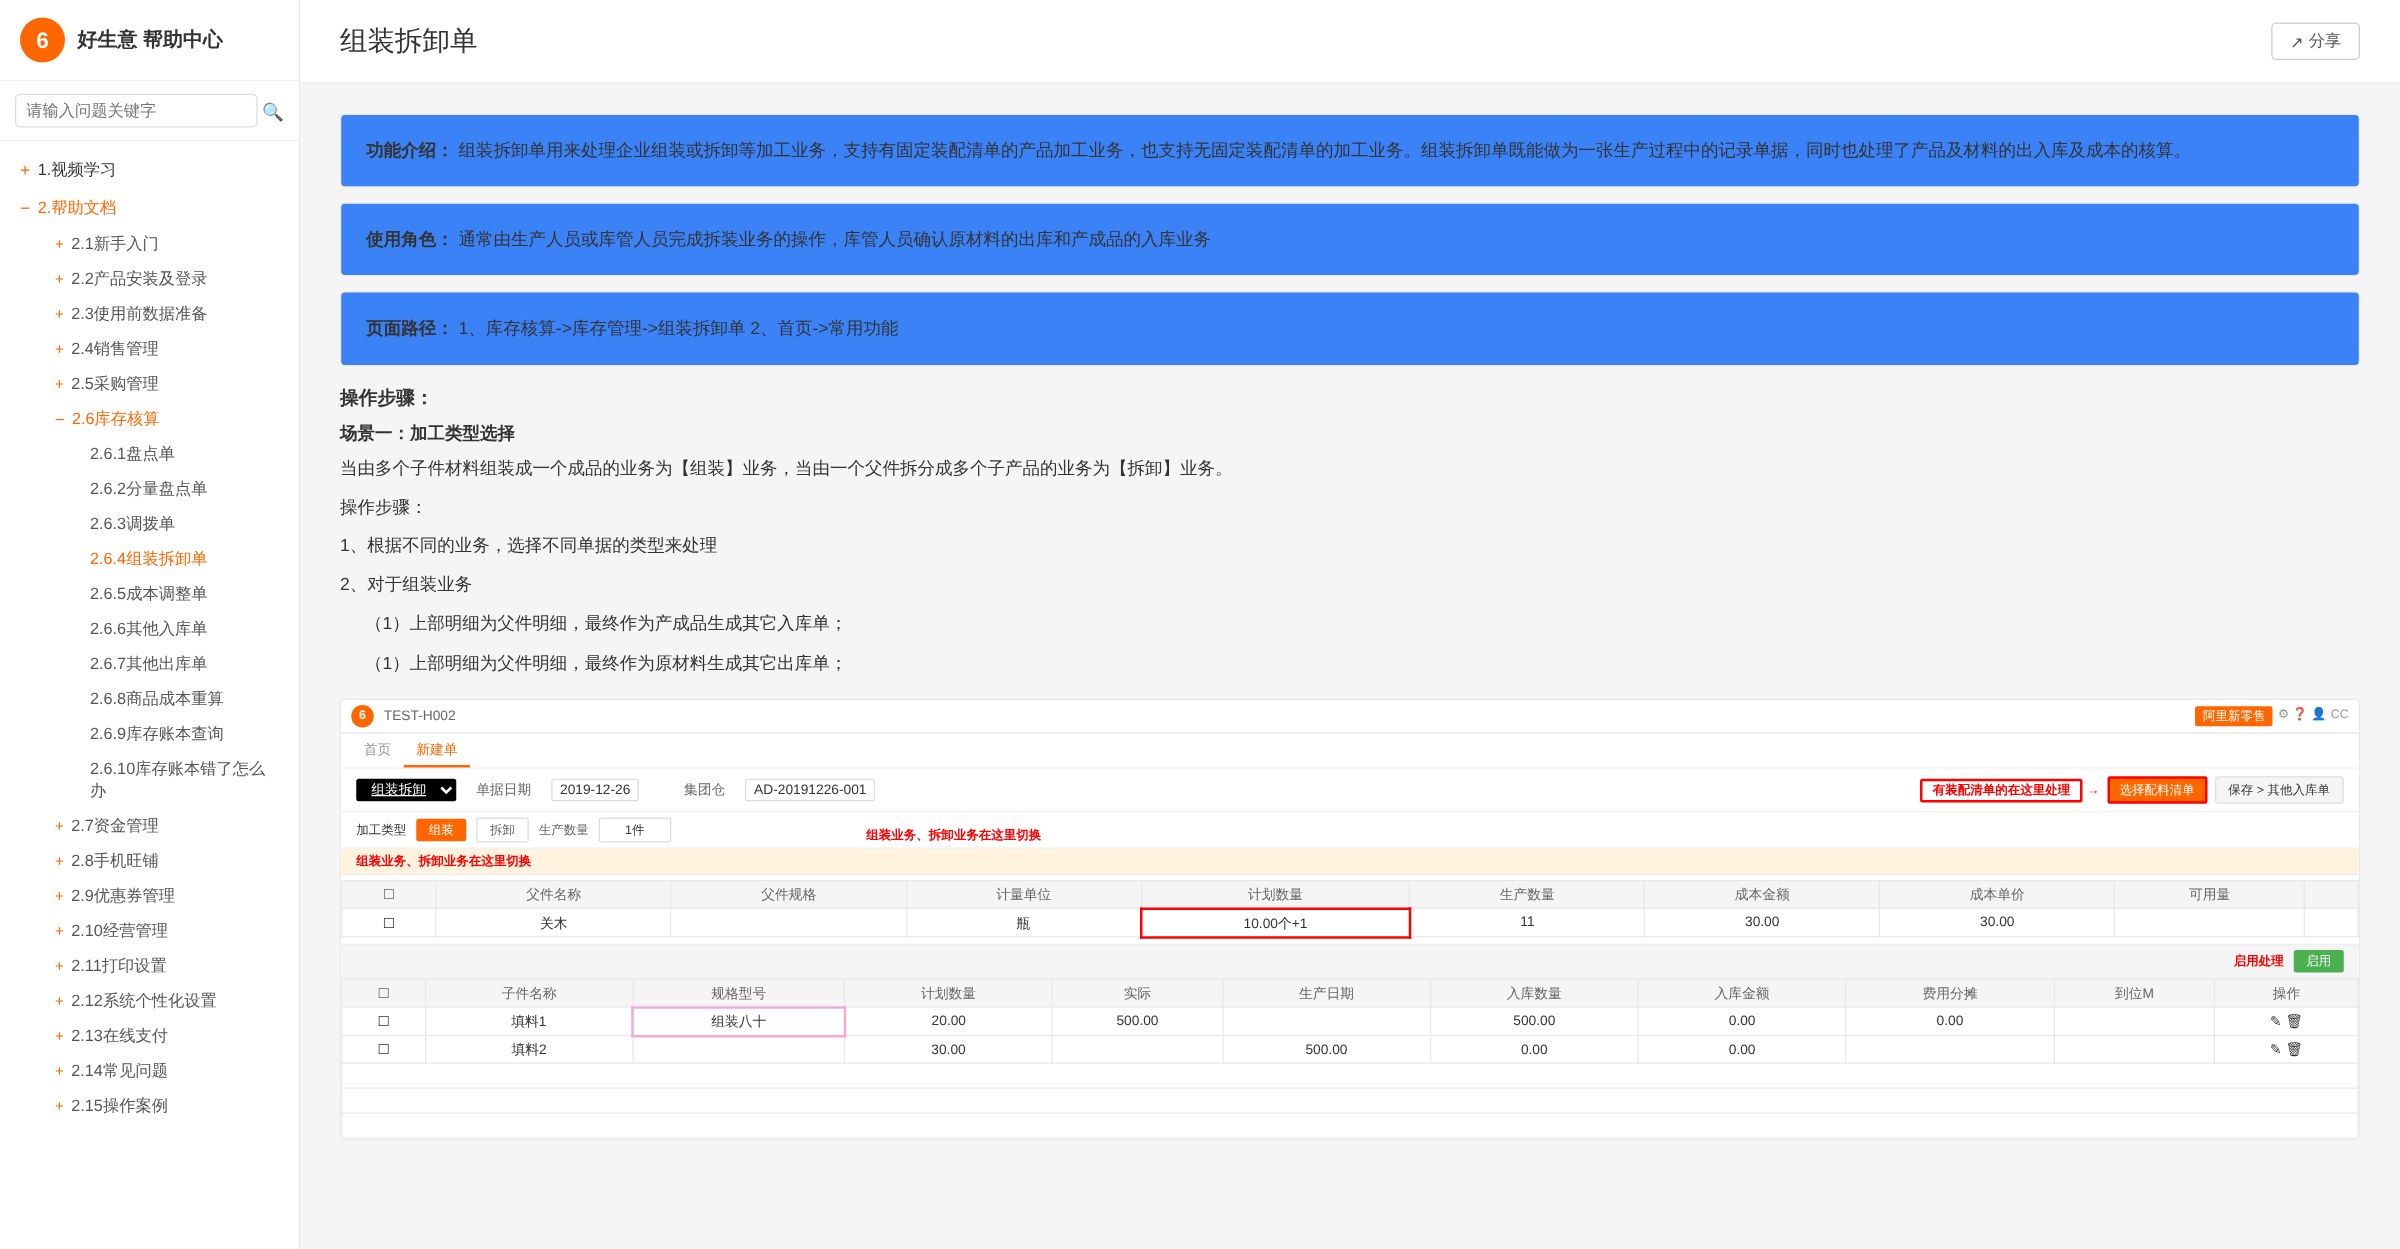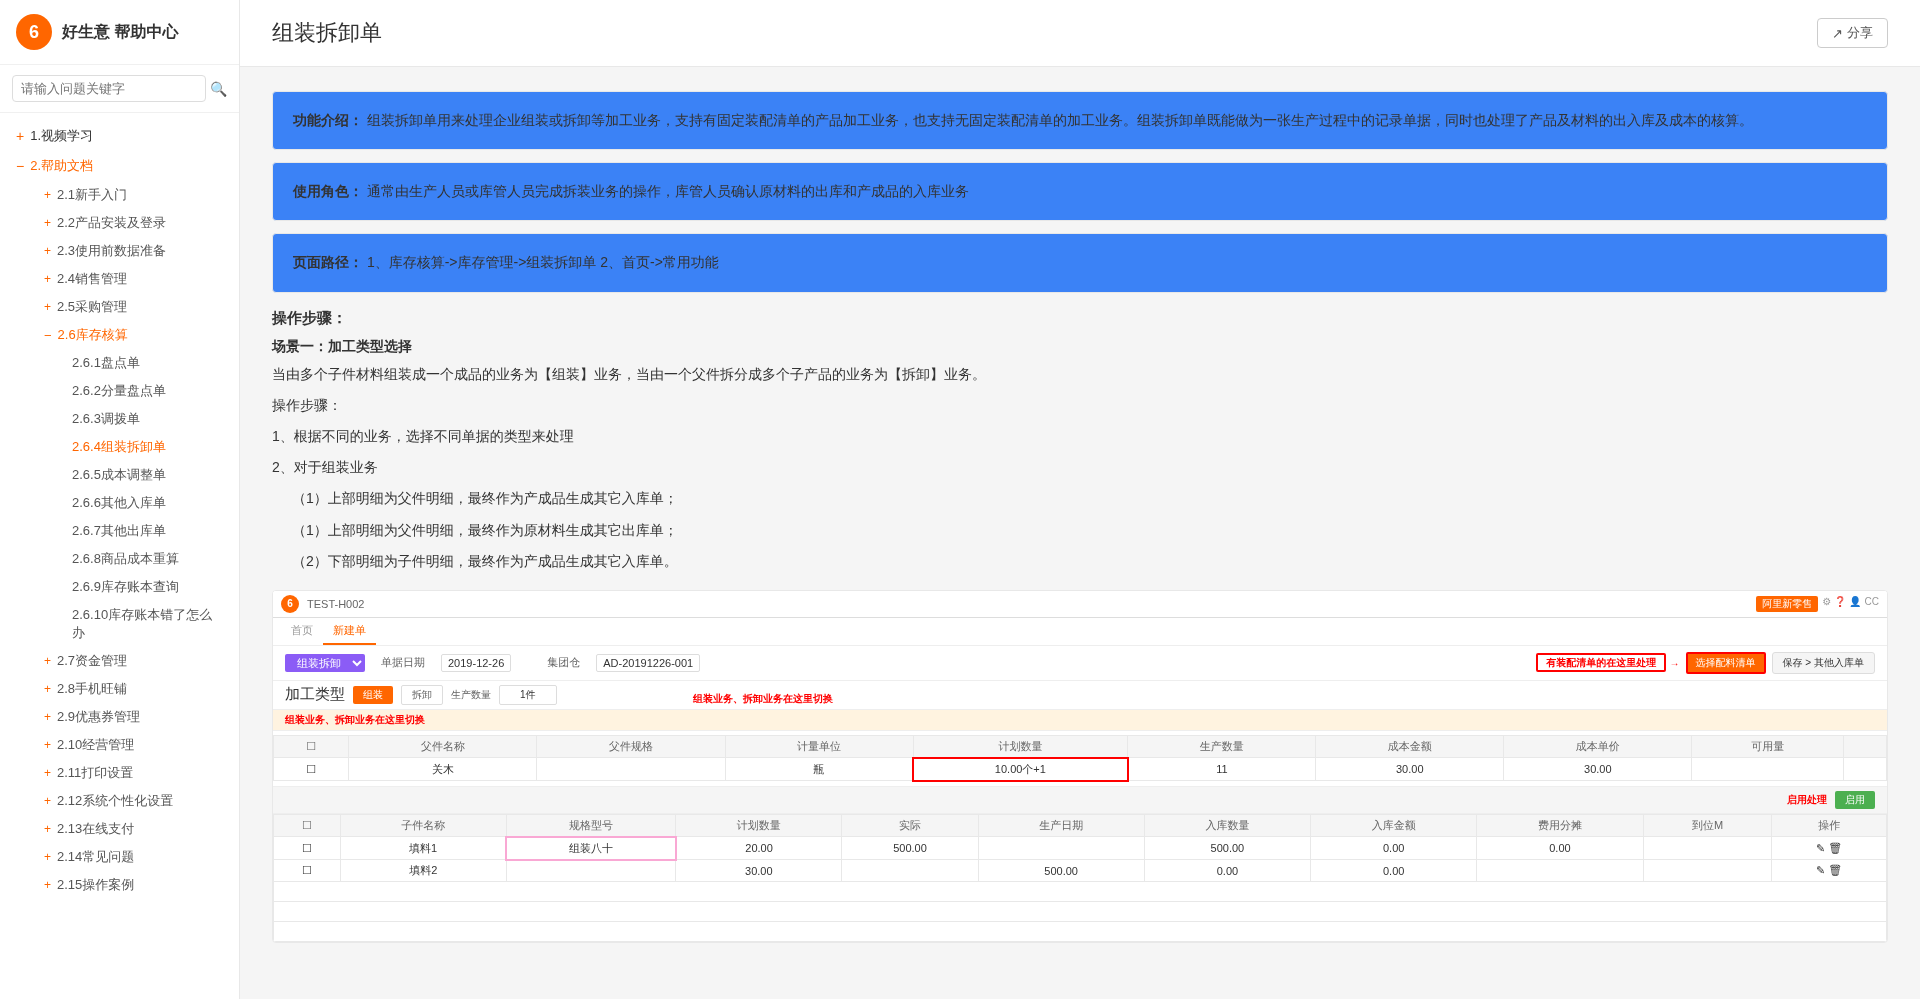--- a/index.html
+++ b/index.html
@@ -139,22 +139,22 @@
     .mock-table { width: 100%; border-collapse: collapse; font-size: 11px; }
     .mock-table th {
       background: #f5f5f5; border: 1px solid #e8e8e8;
       padding: 3px 6px; text-align: center; font-weight: normal; color: #666;
     }
     .mock-table td {
       border: 1px solid #e8e8e8; padding: 3px 6px; text-align: center;
     }
     .mock-container { position: relative; }
     .type-select {
-      background: #8b5cf6; color: #fff; border: none;
-      padding: 2px 8px; border-radius: 2px; font-size: 11px;
+      background: #000000; color: #fff; border: none;
+      padding: 2px 8px; border-radius: 2px; font-size: 11px; text-decoration: underline;
     }
   </style>
 </head>
 <body>
 
 <div id="sidebar">
   <div class="sidebar-header">
     <div class="logo-circle">6</div>
     <span class="logo-text">好生意 帮助中心</span>
   </div>
@@ -297,21 +297,20 @@
     </div>
 
     <div class="section-title">操作步骤：</div>
     <div class="step-title">场景一：加工类型选择</div>
     <div class="content-text">当由多个子件材料组装成一个成品的业务为【组装】业务，当由一个父件拆分成多个子产品的业务为【拆卸】业务。</div>
     <div class="content-text">操作步骤：</div>
     <div class="content-text">1、根据不同的业务，选择不同单据的类型来处理</div>
     <div class="content-text">2、对于组装业务</div>
     <div class="content-text" style="padding-left:20px;">（1）上部明细为父件明细，最终作为产成品生成其它入库单；</div>
     <div class="content-text" style="padding-left:20px;">（1）上部明细为父件明细，最终作为原材料生成其它出库单；</div>
-    <div class="content-text" style="padding-left:20px;">（2）下部明细为子件明细，最终作为产成品生成其它入库单。</div>
 
     <div class="screenshot-container">
       <div class="mock-container screenshot-mock">
 
         <div class="mock-titlebar">
           <span style="background:#f60;color:#fff;border-radius:50%;width:18px;height:18px;display:inline-flex;align-items:center;justify-content:center;font-size:10px;font-weight:bold;">6</span>
           <span>TEST-H002</span>
           <span style="margin-left:auto;display:flex;gap:4px;">
             <span style="background:#f60;color:#fff;padding:1px 6px;border-radius:2px;font-size:10px;">阿里新零售</span>
             <span style="color:#999;font-size:10px;">⚙ ❓ 👤 CC</span>
@@ -337,21 +336,21 @@
             <span style="position:relative;">
               <span style="background:#fff;border:2px solid red;padding:2px 8px;border-radius:2px;font-size:10px;color:red;font-weight:bold;">有装配清单的在这里处理</span>
               <span style="color:red;font-size:10px;">→</span>
             </span>
             <button style="background:#f60;color:#fff;border:2px solid red;padding:2px 8px;border-radius:2px;font-size:10px;">选择配料清单</button>
             <button class="mock-btn-gray" style="font-size:10px;">保存 &gt; 其他入库单</button>
           </span>
         </div>
 
         <div style="background:#fff;padding:4px 12px;border-bottom:1px solid #eee;display:flex;align-items:center;gap:8px;">
-          <span style="font-size:15px;">加工类型</span>
+          <span style="font-size:10px;">加工类型</span>
           <button style="background:#f60;color:#fff;border:none;padding:2px 10px;border-radius:2px;font-size:10px;">组装</button>
           <button style="background:#fff;color:#666;border:1px solid #ddd;padding:2px 10px;border-radius:2px;font-size:10px;">拆卸</button>
           <span style="font-size:10px;color:#666;">生产数量</span>
           <span style="font-size:10px;border:1px solid #ddd;padding:2px 20px;border-radius:2px;">1件</span>
 
           <span style="position:absolute;left:420px;margin-top:8px;color:red;font-size:10px;font-weight:bold;">组装业务、拆卸业务在这里切换</span>
         </div>
 
         <div style="background:#fff3e0;padding:3px 12px;display:flex;align-items:center;gap:6px;border-bottom:1px solid #eee;">
           <span style="color:red;font-size:10px;font-weight:bold;">组装业务、拆卸业务在这里切换</span>

